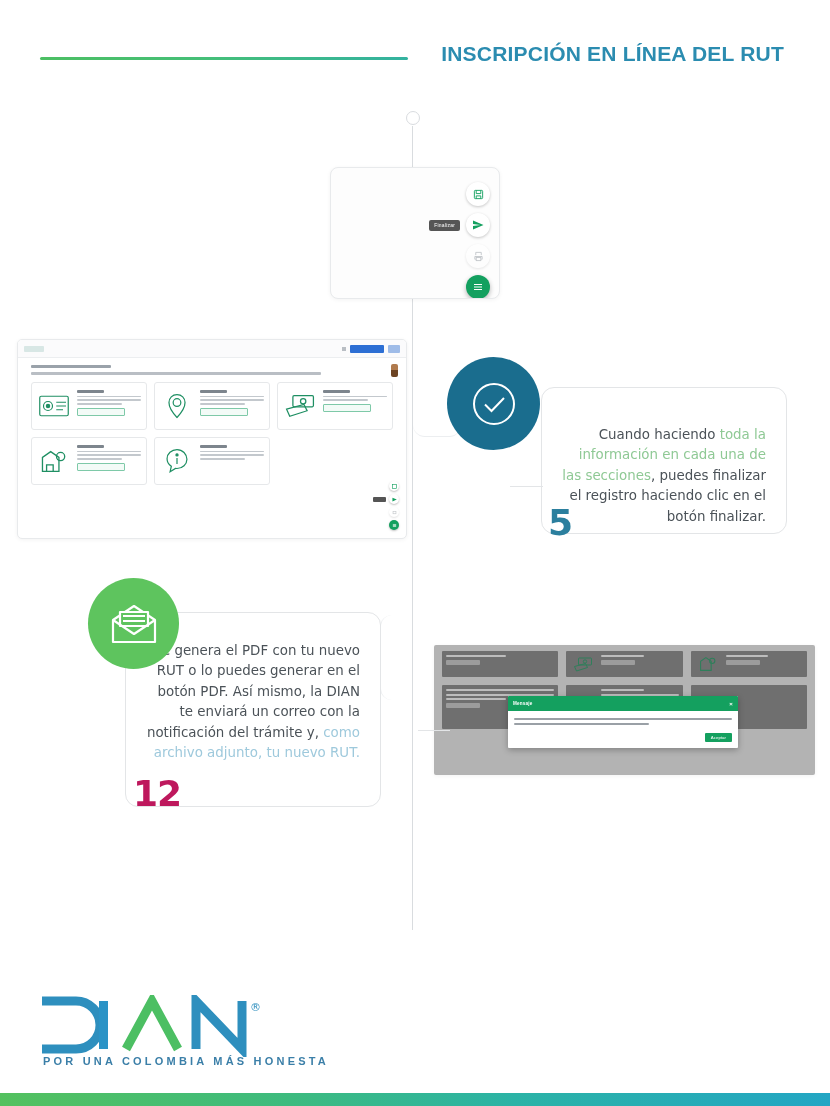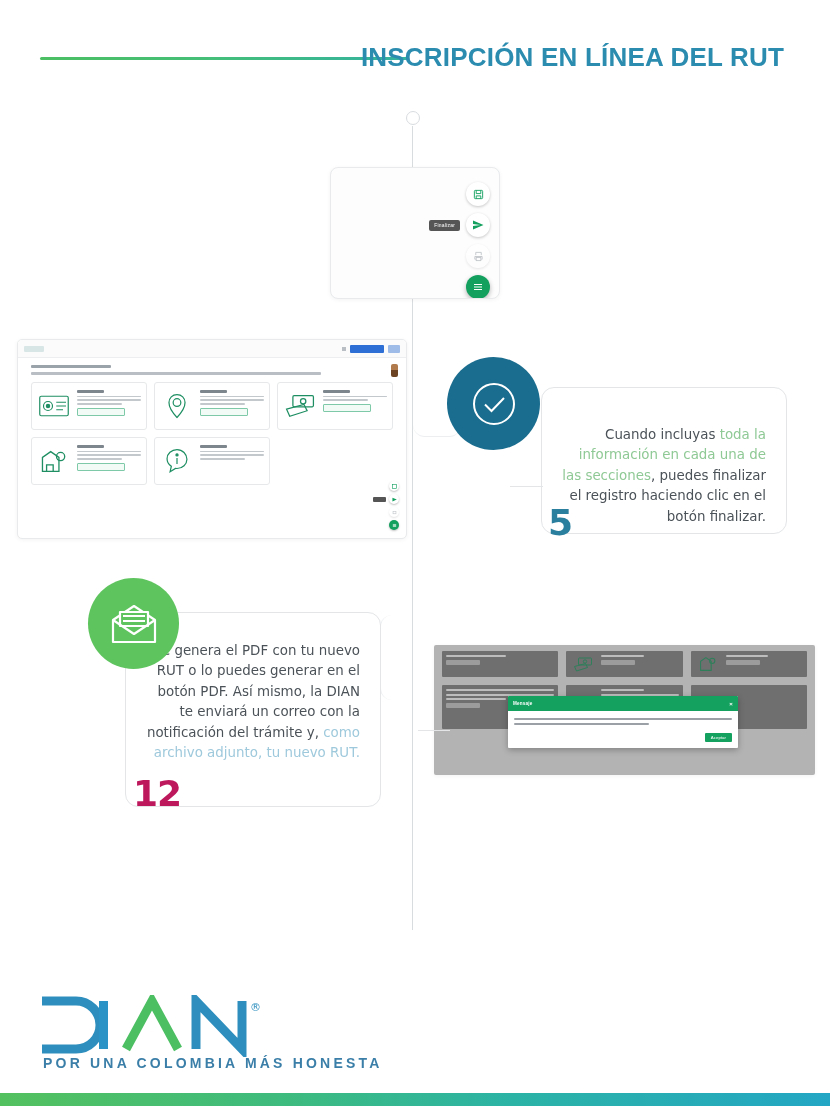--- a/index.html
+++ b/index.html
@@ -10,21 +10,21 @@
   }
   .page{position:absolute;inset:0;}
 
   
   .header-rule{
     position:absolute;left:40px;top:57px;width:368px;height:3px;border-radius:2px;
     background:linear-gradient(90deg,#4cbf63 0%,#45bf78 45%,#33b2a0 100%);
   }
   .page-title{
     position:absolute;right:46px;top:42px;
-    color:#2b8cb0;font-size:26px;font-weight:bold;letter-spacing:.2px;
+    color:#2b8cb0;font-size:21px;font-weight:bold;letter-spacing:.2px;
     white-space:nowrap;
   }
 
   
   .timeline-line{
     position:absolute;left:412px;top:126px;width:1px;height:804px;
     background:#d9dcdf;
   }
   .timeline-dot{
     position:absolute;left:406px;top:111px;width:12px;height:12px;border-radius:50%;
@@ -164,21 +164,21 @@
   
   .conn-card{
     position:absolute;border:1px solid #eceef0;border-radius:12px;background:transparent;
   }
   .conn-a{left:413px;top:296px;width:48px;height:140px;border-left:none;border-top:none;border-right:none;}
   .conn-b{left:380px;top:615px;width:45px;height:85px;border-right:none;border-top:none;border-bottom:none;}
 
   
   .logo-wrap{position:absolute;left:36px;top:995px;width:240px;height:80px;}
   .logo-tag{
-    position:absolute;left:7px;top:60px;color:#3b7fa8;font-size:14px;
+    position:absolute;left:7px;top:60px;color:#3b7fa8;font-size:11px;
     font-weight:bold;letter-spacing:3.2px;white-space:nowrap;
   }
   .footer-bar{
     position:absolute;left:0;bottom:0;width:100%;height:13px;
     background:linear-gradient(90deg,#54c15f 0%,#3dbb7f 35%,#2bb3a6 62%,#23a6c4 100%);
   }
 </style>
 </head>
 <body>
 
@@ -438,21 +438,21 @@
       <div class="modal-foot">
         <div class="modal-ok">Aceptar</div>
       </div>
     </div>
   </div>
 
   <div class="callout co11" style="left:447px;top:357px;width:290px;height:190px;">
     <div class="bubble">
       <div class="tail"></div>
       <div class="bubble-text">
-        <span>Cuando incluyas </span><span class="hl-green">toda la información en cada una de las secciones</span><span>, puedes finalizar el registro haciendo clic en el botón finalizar.</span>
+        <span>Cuando haciendo </span><span class="hl-green">toda la información en cada una de las secciones</span><span>, puedes finalizar el registro haciendo clic en el botón finalizar.</span>
       </div>
     </div>
     <div class="badge">
       <svg width="52" height="52" viewBox="0 0 52 52" fill="none" stroke="#ffffff" stroke-width="2">
         <circle cx="26" cy="26" r="20"></circle>
         <path d="M17 26.5l6.5 6.5L36 20"></path>
       </svg>
     </div>
     <div class="step-num">5</div>
   </div>

